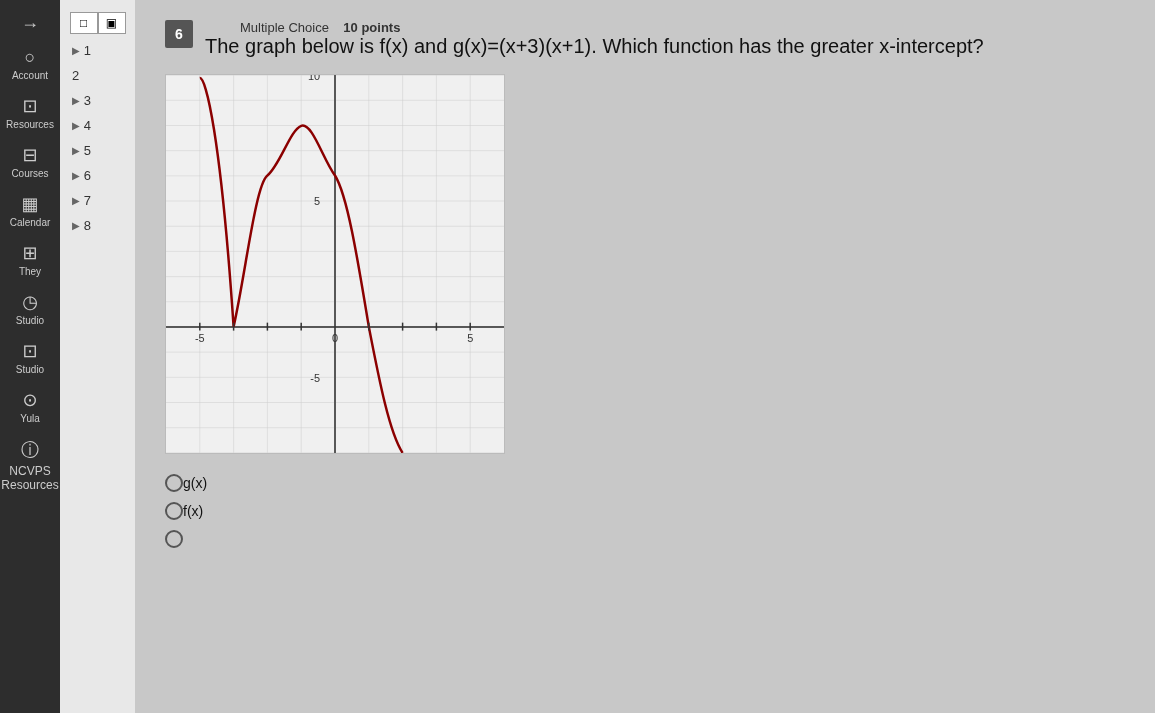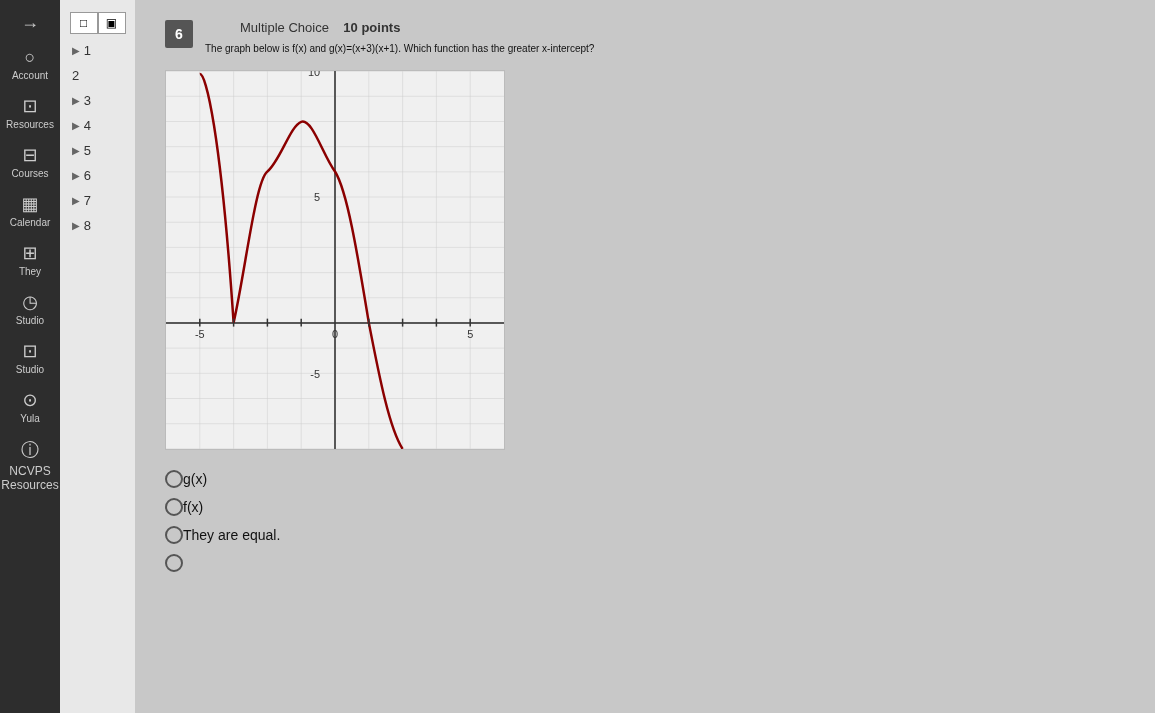--- a/index.html
+++ b/index.html
@@ -122,23 +122,23 @@
       color: #333;
       margin-left: 35px;
     }
     .question-meta .q-type {
       font-weight: normal;
     }
     .question-meta .q-points {
       font-weight: bold;
     }
     .question-text {
-      font-size: 10px;
+      font-size: 20px;
       color: #111;
-      margin-top: 8px;
+      margin-top: 0;
       font-weight: 500;
     }
 
     
     .graph-container {
       width: 340px;
       height: 380px;
       background: #f5f5f5;
       border: 1px solid #bbb;
       margin: 10px 0 20px 0;
@@ -344,20 +344,16 @@
     <div class="answer-choice">
       <div class="radio-circle"></div>
       <span class="choice-label">g(x)</span>
     </div>
     <div class="answer-choice">
       <div class="radio-circle"></div>
       <span class="choice-label">f(x)</span>
     </div>
     <div class="answer-choice">
       <div class="radio-circle"></div>
-      <span class="choice-label">They are equal.</span>
     </div>
-    <div class="answer-choice">
-      <div class="radio-circle"></div>
-    </div>
   </div>
 
 </div>
 
 </body></html>

